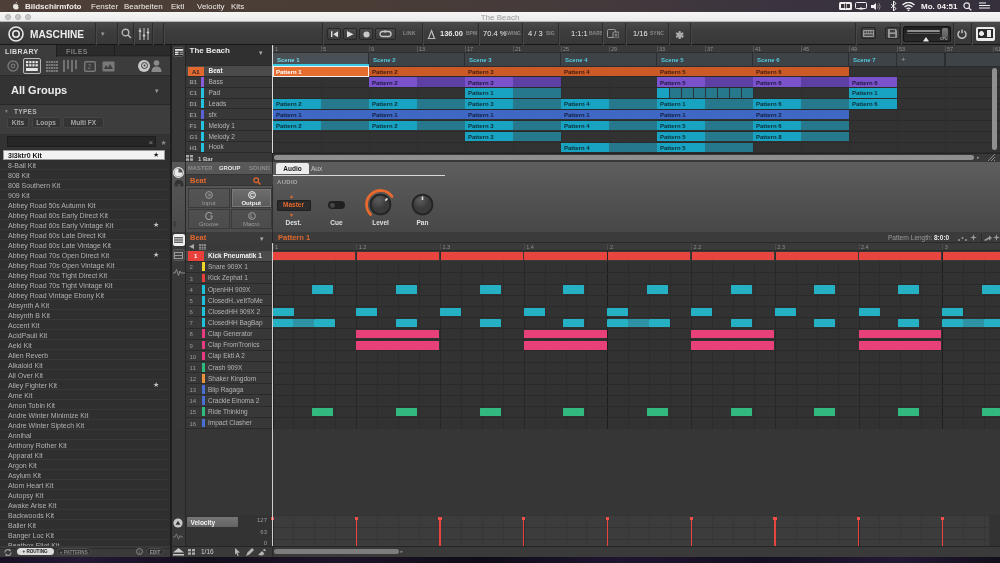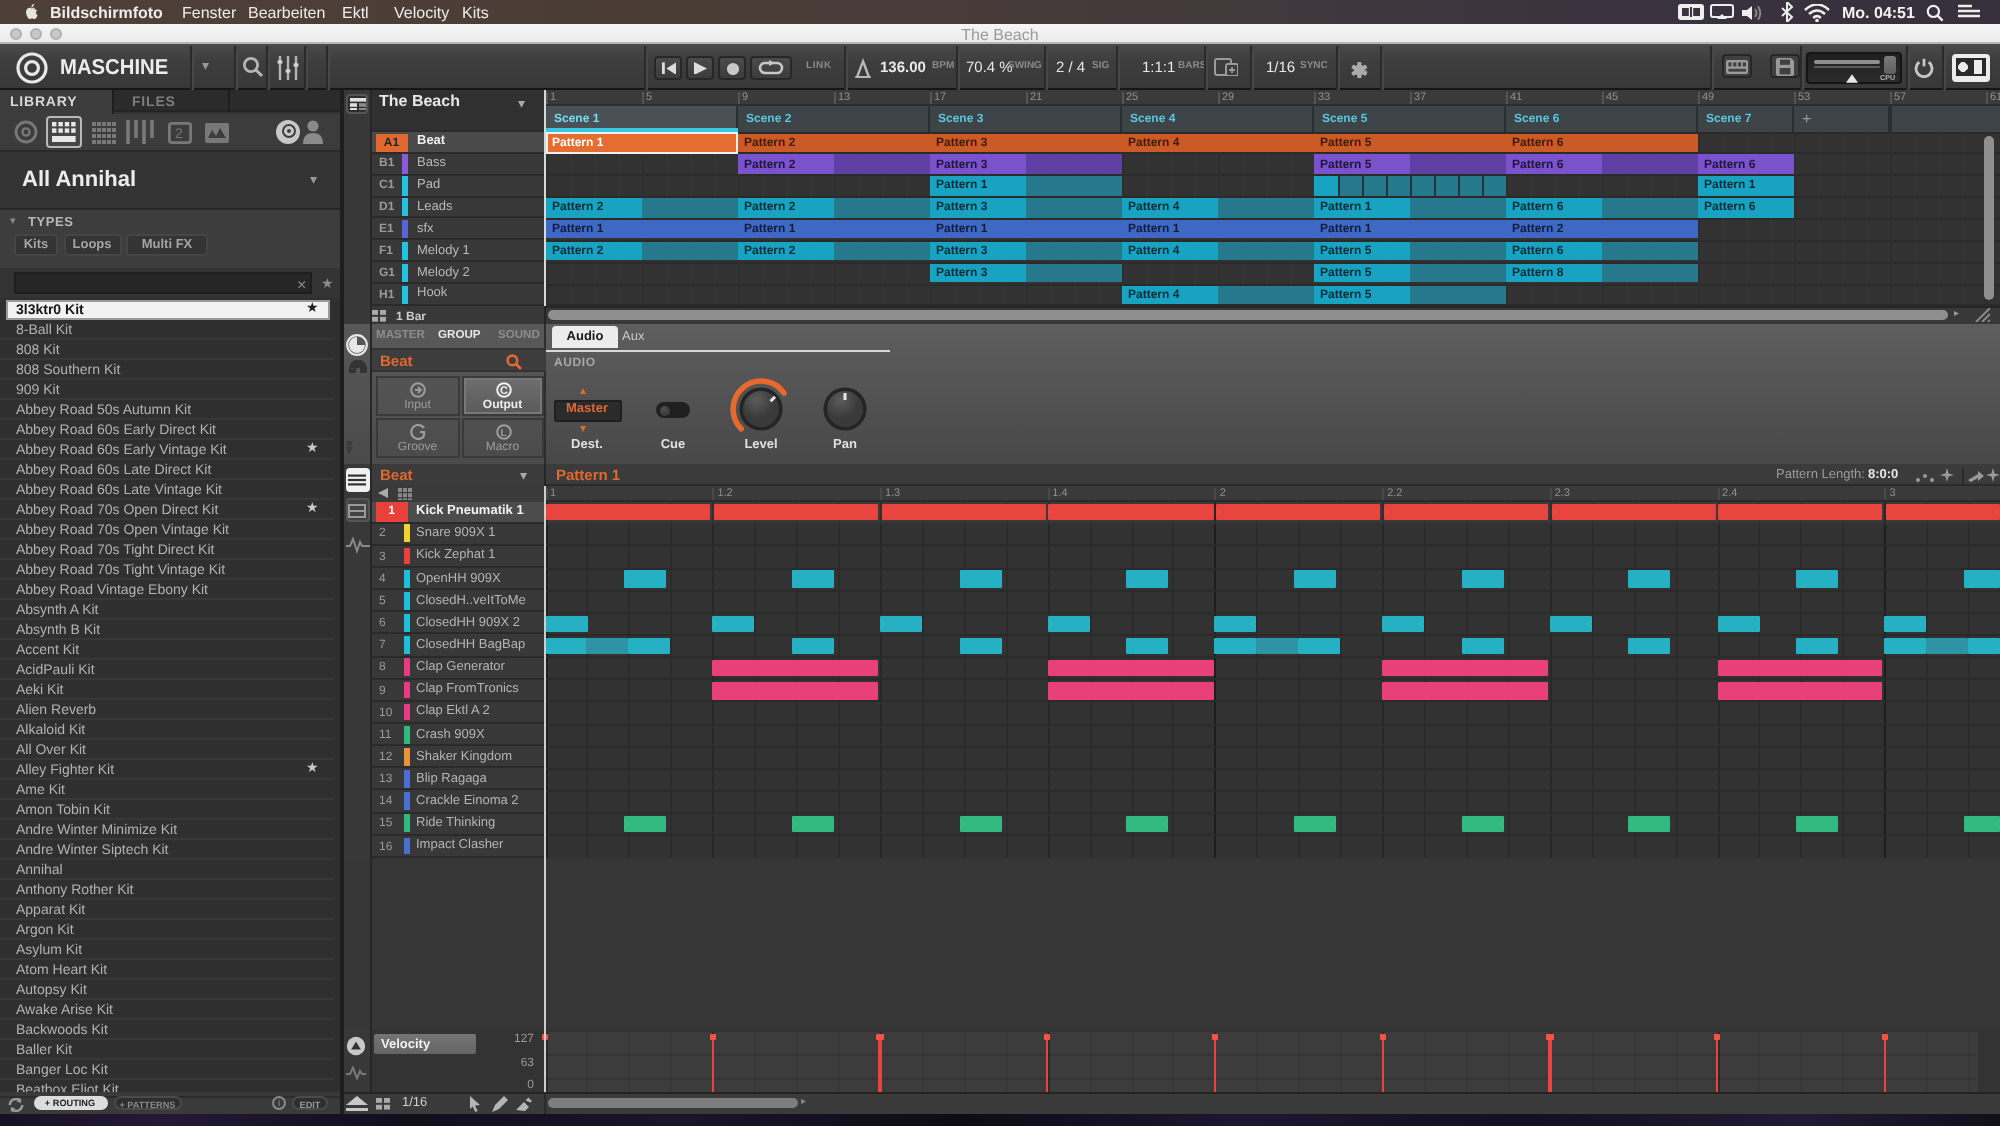--- a/index.html
+++ b/index.html
@@ -106,21 +106,21 @@
     <path d="M4.5 0 L8 9.2 L6.7 9.2 L4.5 3.2 L2.3 9.2 L1 9.2 Z" fill="#b8b8b8"></path>
     <line x1="4.5" y1="1.5" x2="6.8" y2="7.5" stroke="#b8b8b8" stroke-width="0.9"></line>
     <rect x="0.6" y="9" width="7.8" height="1" fill="#b8b8b8"></rect>
   </svg>
 <div style="left:440px;top:29.5px;font-size:7.5px;color:#e8e8e8;font-weight:bold;white-space:nowrap;line-height:1;">136.00</div>
 <div style="left:466px;top:31px;font-size:5px;color:#8a8a8a;font-weight:bold;white-space:nowrap;line-height:1;">BPM</div>
 <div style="left:478px;top:22.5px;width:1px;height:22px;background:#2a2a2a;box-shadow:1px 0 0 #474747;"></div>
 <div style="left:483px;top:29.5px;font-size:7.5px;color:#e8e8e8;font-weight:normal;white-space:nowrap;line-height:1;">70.4 %</div>
 <div style="left:504px;top:31px;font-size:5px;color:#8a8a8a;font-weight:bold;white-space:nowrap;line-height:1;">SWING</div>
 <div style="left:522px;top:22.5px;width:1px;height:22px;background:#2a2a2a;box-shadow:1px 0 0 #474747;"></div>
-<div style="left:528px;top:29.5px;font-size:7.5px;color:#e8e8e8;font-weight:normal;white-space:nowrap;line-height:1;">2 / 4</div>
+<div style="left:528px;top:29.5px;font-size:7.5px;color:#e8e8e8;font-weight:normal;white-space:nowrap;line-height:1;">4 / 3</div>
 <div style="left:546px;top:31px;font-size:5px;color:#8a8a8a;font-weight:bold;white-space:nowrap;line-height:1;">SIG</div>
 <div style="left:558px;top:22.5px;width:1px;height:22px;background:#2a2a2a;box-shadow:1px 0 0 #474747;"></div>
 <div style="left:571px;top:29.5px;font-size:7.5px;color:#e8e8e8;font-weight:normal;white-space:nowrap;line-height:1;">1:1:1</div>
 <div style="left:589px;top:31px;font-size:5px;color:#8a8a8a;font-weight:bold;white-space:nowrap;line-height:1;">BARS</div>
 <div style="left:602px;top:22.5px;width:1px;height:22px;background:#2a2a2a;box-shadow:1px 0 0 #474747;"></div>
 <svg style="left:607px;top:29px" width="12" height="9" viewBox="0 0 12 9">
     <rect x="0.5" y="0.5" width="8" height="8" rx="1" stroke="#9a9a9a" fill="none"></rect>
     <rect x="6" y="3" width="6" height="6" rx="1" fill="#3c3c3c" stroke="#9a9a9a"></rect>
     <path d="M9 4.5 L9 7.5 M7.5 6 L10.5 6" stroke="#9a9a9a" stroke-width="0.9"></path>
   </svg>
@@ -235,21 +235,21 @@
   </svg>
 <div style="left:138px;top:59.5px;width:12px;height:12px;background:#c8c8c8;border-radius:50%;"></div>
 <svg style="left:140.5px;top:62px" width="7" height="7" viewBox="0 0 7 7">
     <circle cx="3.5" cy="3.5" r="3" fill="none" stroke="#3c3c3c" stroke-width="1"></circle>
     <circle cx="3.5" cy="3.5" r="1" fill="#3c3c3c"></circle>
   </svg>
 <svg style="left:151px;top:59.5px" width="11" height="12" viewBox="0 0 11 12">
     <circle cx="5.5" cy="3" r="2.8" fill="#8a8a8a"></circle>
     <path d="M0.5 12 Q0.5 6.5 5.5 6.5 Q10.5 6.5 10.5 12 Z" fill="#8a8a8a"></path>
   </svg>
-<div style="left:11px;top:85px;font-size:11px;color:#ececec;font-weight:bold;white-space:nowrap;line-height:1;">All Annihal</div>
+<div style="left:11px;top:85px;font-size:11px;color:#ececec;font-weight:bold;white-space:nowrap;line-height:1;">All Groups</div>
 <div style="left:155px;top:87px;font-size:7px;color:#999;font-weight:normal;white-space:nowrap;line-height:1;">▾</div>
 <div style="left:0px;top:103.5px;width:170.3px;height:1px;background:#272727;"></div>
 <div style="left:0px;top:104.5px;width:170.3px;height:29px;background:#3d3d3d;"></div>
 <div style="left:14px;top:108.5px;font-size:6.5px;color:#b8b8b8;font-weight:bold;white-space:nowrap;line-height:1;letter-spacing:0.3px;">TYPES</div>
 <div style="left:5px;top:108.5px;font-size:5.5px;color:#8a8a8a;font-weight:normal;white-space:nowrap;line-height:1;">▾</div>
 <div style="left:7px;top:116.5px;width:22px;height:11px;background:#343434;border:1px solid #454545;border-radius:2px;color:#a5a5a5;font-size:6.5px;font-weight:bold;line-height:9px;text-align:center;">Kits</div>
 <div style="left:31.5px;top:116.5px;width:29px;height:11px;background:#343434;border:1px solid #454545;border-radius:2px;color:#a5a5a5;font-size:6.5px;font-weight:bold;line-height:9px;text-align:center;">Loops</div>
 <div style="left:63px;top:116.5px;width:41px;height:11px;background:#343434;border:1px solid #454545;border-radius:2px;color:#a5a5a5;font-size:6.5px;font-weight:bold;line-height:9px;text-align:center;">Multi FX</div>
 <div style="left:0px;top:133.5px;width:170.3px;height:15.5px;background:#333;"></div>
 <div style="left:6.5px;top:136px;width:149.5px;height:11px;background:#262626;border:1px solid #1e1e1e;"></div>

